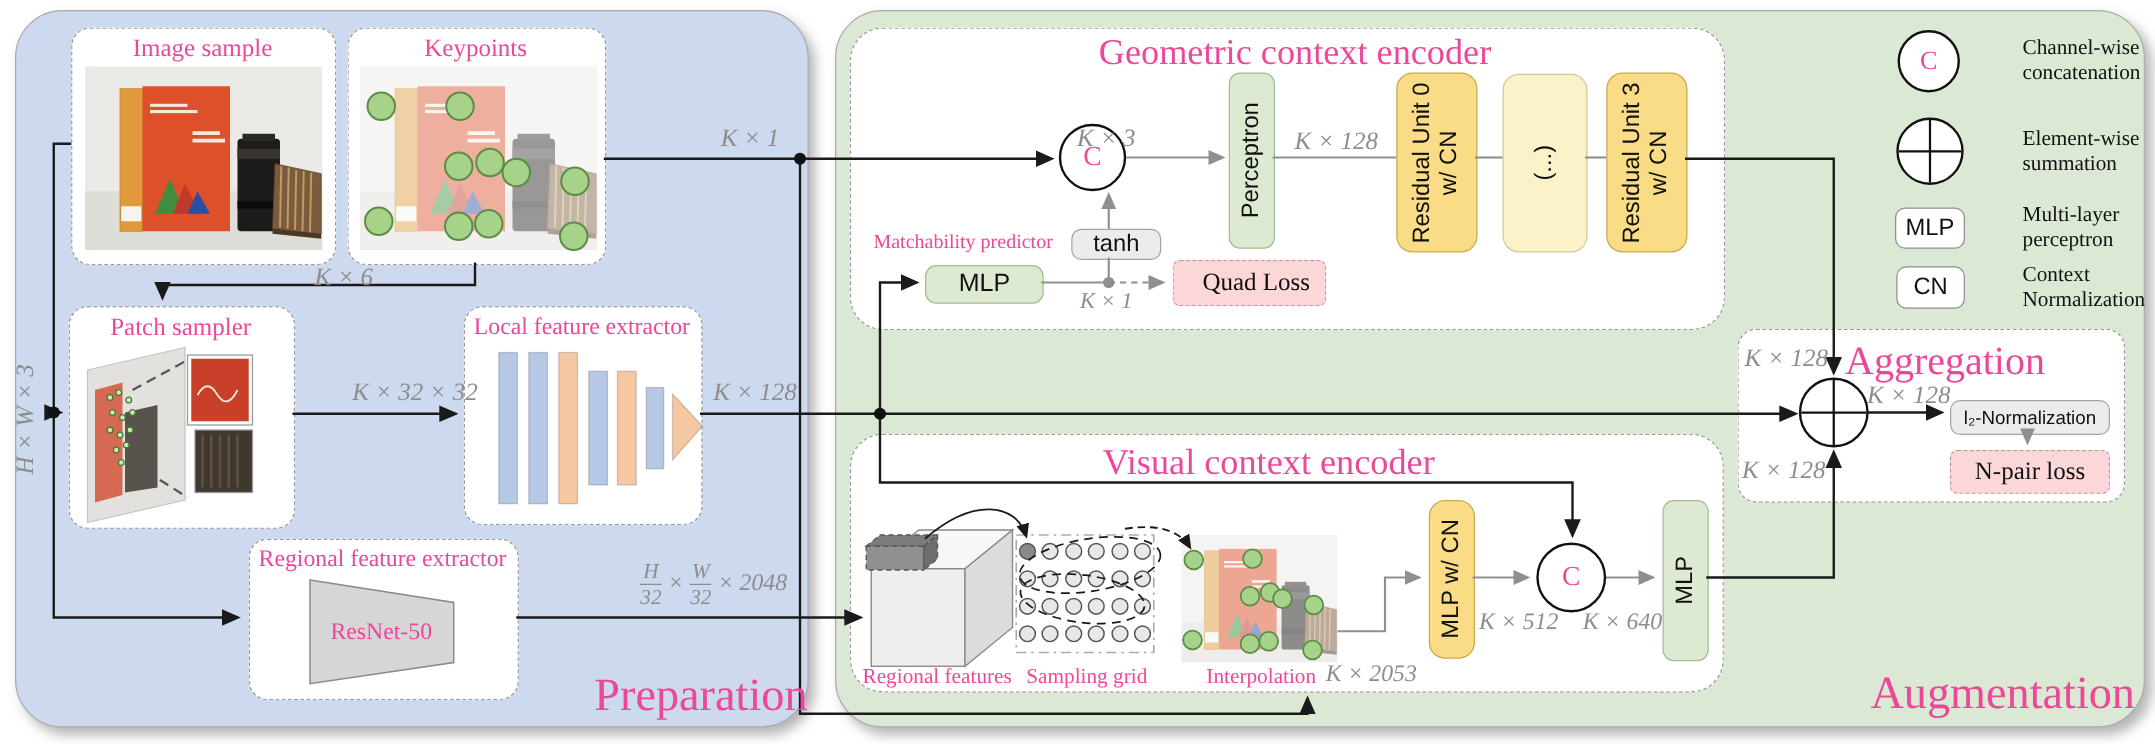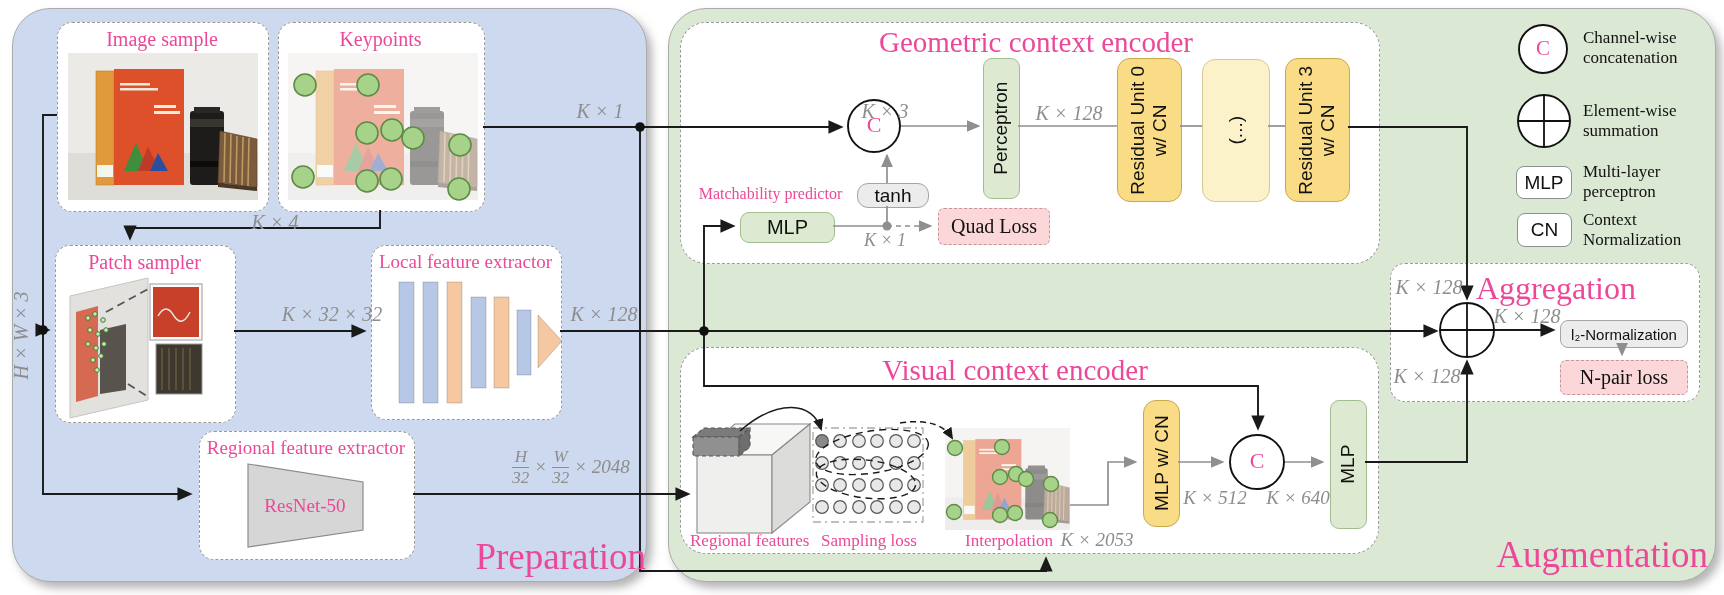--- a/index.html
+++ b/index.html
@@ -21,21 +21,21 @@
        font-size:19px;color:#111;text-align:center;line-height:1.18;}
   .ybox{background:#f9dc85;border:1.5px solid #c9a94e;border-radius:13px;}
   .ylight{background:#fcf2ca;border:1.5px solid #d6c794;border-radius:13px;}
   .gnbox{background:#ddead1;border:1.5px solid #a3bd92;border-radius:9px;}
   .grybox{background:#ececec;border:1.3px solid #a5a5a5;border-radius:8px;}
   .pinkbox{background:#fbd7d9;border:1.5px dashed #c79598;border-radius:6px;}
   .flexc{display:flex;align-items:center;justify-content:center;}
   .legbox{position:absolute;background:#fff;border:1.3px solid #8f8f8f;border-radius:8px;
           display:flex;align-items:center;justify-content:center;
           font-family:"Liberation Sans",sans-serif;font-size:19px;}
-  .legtxt{position:absolute;font-size:17px;line-height:1.2;color:#111;}
+  .legtxt{position:absolute;font-size:17px;line-height:1.2;color:#111;margin-left:35px;}
   .frac{display:inline-flex;flex-direction:column;align-items:center;
         font-size:17px;line-height:1;vertical-align:middle;}
   .frac .bar{border-top:1.5px solid #8d8d8d;width:100%;margin:1.5px 0;}
   svg{position:absolute;left:0;top:0;pointer-events:none;}
 </style>
 </head>
 <body>
 
 <div id="canvas">
 
@@ -61,24 +61,24 @@
   <div class="vwrap ylight" style="left:1202px;top:59px;width:66px;height:141px;">
     <span class="rot">(...)</span>
   </div>
   <div class="vwrap ybox" style="left:1285px;top:58px;width:63px;height:142px;">
     <span class="rot"><span>Residual Unit 3</span><br>
     <span>w/ CN</span></span>
   </div>
   <div class="gnbox flexc sans abs" style="left:740px;top:212px;width:93px;height:29px;font-size:20px;">
       <span>MLP</span>
     </div>
-  <div class="grybox flexc sans abs" style="left:857px;top:183px;width:70px;height:23px;font-size:19px;border-radius:11px;">
+  <div class="grybox flexc sans abs" style="left:857px;top:183px;width:70px;height:23px;font-size:19px;">
       <span>tanh</span>
     </div>
-  <div class="pinkbox flexc abs" style="left:938px;top:208px;width:110px;height:35px;font-size:20px;">
+  <div class="pinkbox flexc abs" style="left:938px;top:208px;width:110px;height:35px;font-size:20px;padding-left:11px;">
       <span>Quad Loss</span>
     </div>
   <div class="vwrap ybox" style="left:1143px;top:400px;width:35px;height:125px;">
     <span class="rot">MLP w/ CN</span>
   </div>
   <div class="vwrap gnbox" style="left:1330px;top:400px;width:35px;height:127px;">
     <span class="rot">MLP</span>
   </div>
   <div class="grybox flexc sans abs" style="left:1560px;top:320px;width:126px;height:26px;font-size:15px;">
       <span>l₂-Normalization</span>
@@ -314,24 +314,24 @@
   <div class="lbl center" style="left:879px;top:26px;width:300px;font-size:29px;">Geometric context encoder</div>
   <div class="lbl center" style="left:1476px;top:271px;width:145px;font-size:32px;">Aggregation</div>
 
   <div class="lbl center" style="left:854px;top:113px;width:40px;font-size:22px;">C</div>
   <div class="lbl center" style="left:1237px;top:449px;width:40px;font-size:22px;">C</div>
   <div class="lbl center" style="left:1523px;top:37px;width:40px;font-size:21px;">C</div>
 
   <div class="lbl" style="left:688px;top:185px;width:165px;text-align:center;font-size:16px;">Matchability predictor</div>
 
   <div class="lbl center" style="left:690px;top:531px;width:115px;font-size:17px;">Regional features</div>
-  <div class="lbl center" style="left:821px;top:531px;width:95px;font-size:17px;">Sampling loss</div>
+  <div class="lbl center" style="left:821px;top:531px;width:95px;font-size:17px;">Sampling grid</div>
   <div class="lbl center" style="left:963px;top:531px;width:92px;font-size:17px;">Interpolation</div>
 
-  <div class="dim center" style="left:240px;top:211px;width:70px;">K × 4</div>
+  <div class="dim center" style="left:240px;top:211px;width:70px;">K × 6</div>
   <div class="dim center" style="left:570px;top:100px;width:60px;">K × 1</div>
   <div class="dim center" style="left:252px;top:303px;width:112px;margin-left:24px;">K × 32 × 32</div>
   <div class="dim center" style="left:568px;top:303px;width:72px;">K × 128</div>
   <div class="dim center" style="left:854px;top:100px;width:62px;">K × 3</div>
   <div class="dim center" style="left:1030px;top:102px;width:78px;">K × 128</div>
   <div class="dim center" style="left:852px;top:230px;width:66px;font-size:18px;">K × 1</div>
   <div class="dim center" style="left:1053px;top:529px;width:88px;font-size:19px;">K × 2053</div>
   <div class="dim center" style="left:1182px;top:487px;width:66px;font-size:19px;">K × 512</div>
   <div class="dim center" style="left:1264px;top:487px;width:68px;font-size:19px;">K × 640</div>
   <div class="dim center" style="left:1394px;top:276px;width:70px;">K × 128</div>

